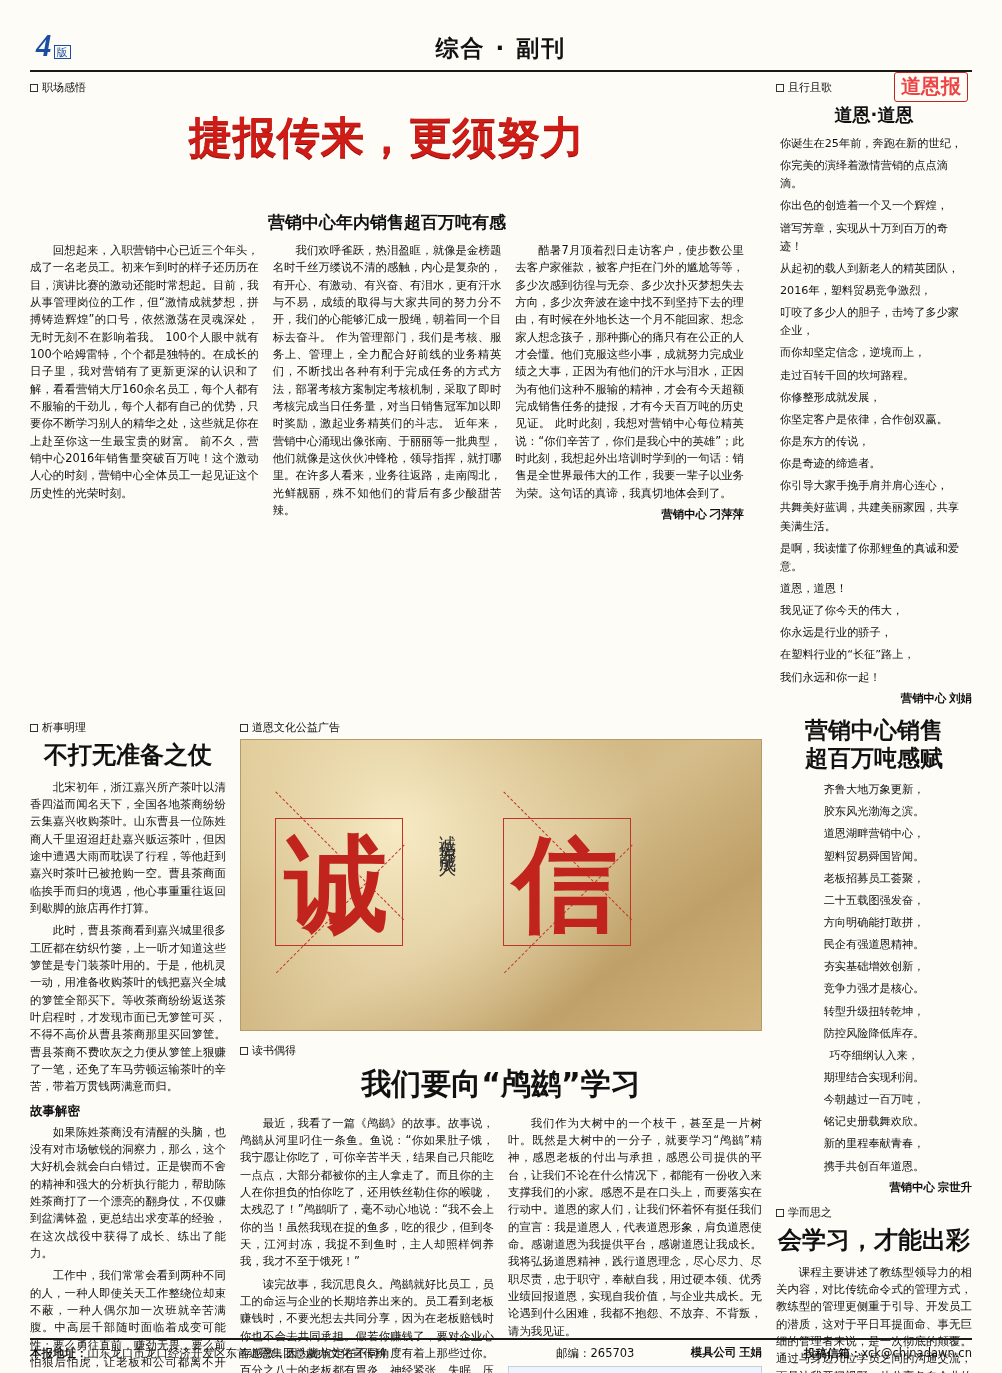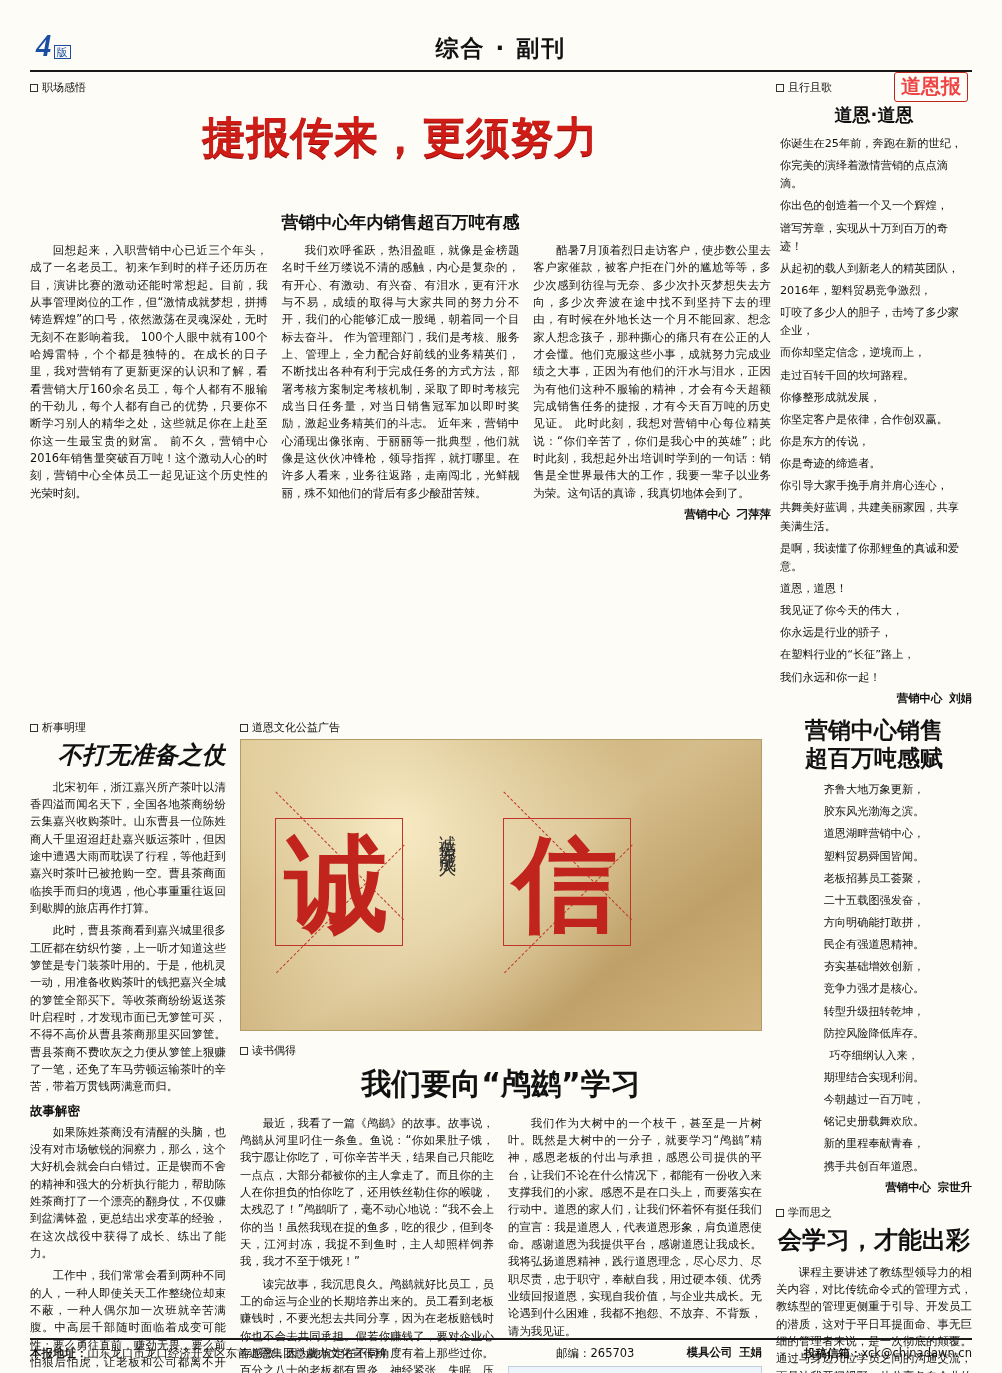--- a/index.html
+++ b/index.html
@@ -56,21 +56,21 @@
     display:inline-block; width:8px; height:8px;
     border:1px solid #333; margin-right:4px; vertical-align:middle;
   }
   p.body {
     font-size:11.4px; line-height:1.52; text-align:justify;
     margin:0 0 5px 0; text-indent:2em;
     font-family:"DejaVu Sans", sans-serif;
   }
   .byline {
     font-size:11.4px; text-align:right; margin-top:4px; font-weight:bold;
-    font-family:Liberation Mono, monospace;
+    font-family:Liberation Serif, serif;
   }
   .subhead {
     font-size:12.5px; font-weight:bold; margin:7px 0 4px 0;
     font-family:"DejaVu Sans", sans-serif;
   }
   
   .main-grid {
     display:grid;
     grid-template-columns:196px 1fr 196px;
     gap:14px;
@@ -101,21 +101,21 @@
   }
   .poem-line {
     font-size:11.2px; line-height:1.62; margin:4px;
     font-family:"DejaVu Sans", sans-serif;
   }
   
   .h2 {
     font-size:24px; font-weight:bold; text-align:center;
     margin:4px 0 8px 0; font-family:"DejaVu Sans", sans-serif;
   }
-  .h2-left { text-align:right;font-style:italic; }
+  .h2-left { text-align:center; }
   .h-big {
     font-size:30px; font-weight:bold; text-align:center;
     margin:6px 0 10px 0; font-family:"DejaVu Sans", sans-serif;
   }
   
   .ad-box {
     width:100%; height:292px; margin-top:4px;
     background:
       radial-gradient(circle at 30% 30%, rgba(255,245,210,.85), rgba(190,160,95,0) 60%),
       linear-gradient(145deg,#d8c08a 0%,#c9ad74 25%,#d5bd8b 50%,#bfa068 75%,#d3b67f 100%);
@@ -195,21 +195,21 @@
       </div>
     </div>
     <div class="col"></div>
     <div class="col">
       <div class="colhead">
         <span class="box"></span><span>且行且歌</span>
       </div>
     </div>
   </div>
 
-  <div style="display:grid;grid-template-columns:1fr 196px;gap:5px;">
+  <div style="display:grid;grid-template-columns:1fr 196px;gap:32px;">
 
     <div>
       <div class="headline-main">捷报传来，更须努力</div>
       <div class="headline-sub">营销中心年内销售超百万吨有感</div>
       <div style="display:grid;grid-template-columns:repeat(3,1fr);gap:14px;">
         <p class="body">回想起来，入职营销中心已近三个年头，成了一名老员工。初来乍到时的样子还历历在目，演讲比赛的激动还能时常想起。目前，我从事管理岗位的工作，但“激情成就梦想，拼搏铸造辉煌”的口号，依然激荡在灵魂深处，无时无刻不在影响着我。
 100个人眼中就有100个哈姆雷特，个个都是独特的。在成长的日子里，我对营销有了更新更深的认识和了解，看看营销大厅160余名员工，每个人都有不服输的干劲儿，每个人都有自己的优势，只要你不断学习别人的精华之处，这些就足你在上赴至你这一生最宝贵的财富。
 前不久，营销中心2016年销售量突破百万吨！这个激动人心的时刻，营销中心全体员工一起见证这个历史性的光荣时刻。</p>
         <p class="body">我们欢呼雀跃，热泪盈眶，就像是金榜题名时千丝万缕说不清的感触，内心是复杂的，有开心、有激动、有兴奋、有泪水，更有汗水与不易，成绩的取得与大家共同的努力分不开，我们的心能够汇成一股绳，朝着同一个目标去奋斗。
 作为管理部门，我们是考核、服务上、管理上，全力配合好前线的业务精英们，不断找出各种有利于完成任务的方式方法，部署考核方案制定考核机制，采取了即时考核完成当日任务量，对当日销售冠军加以即时奖励，激起业务精英们的斗志。

